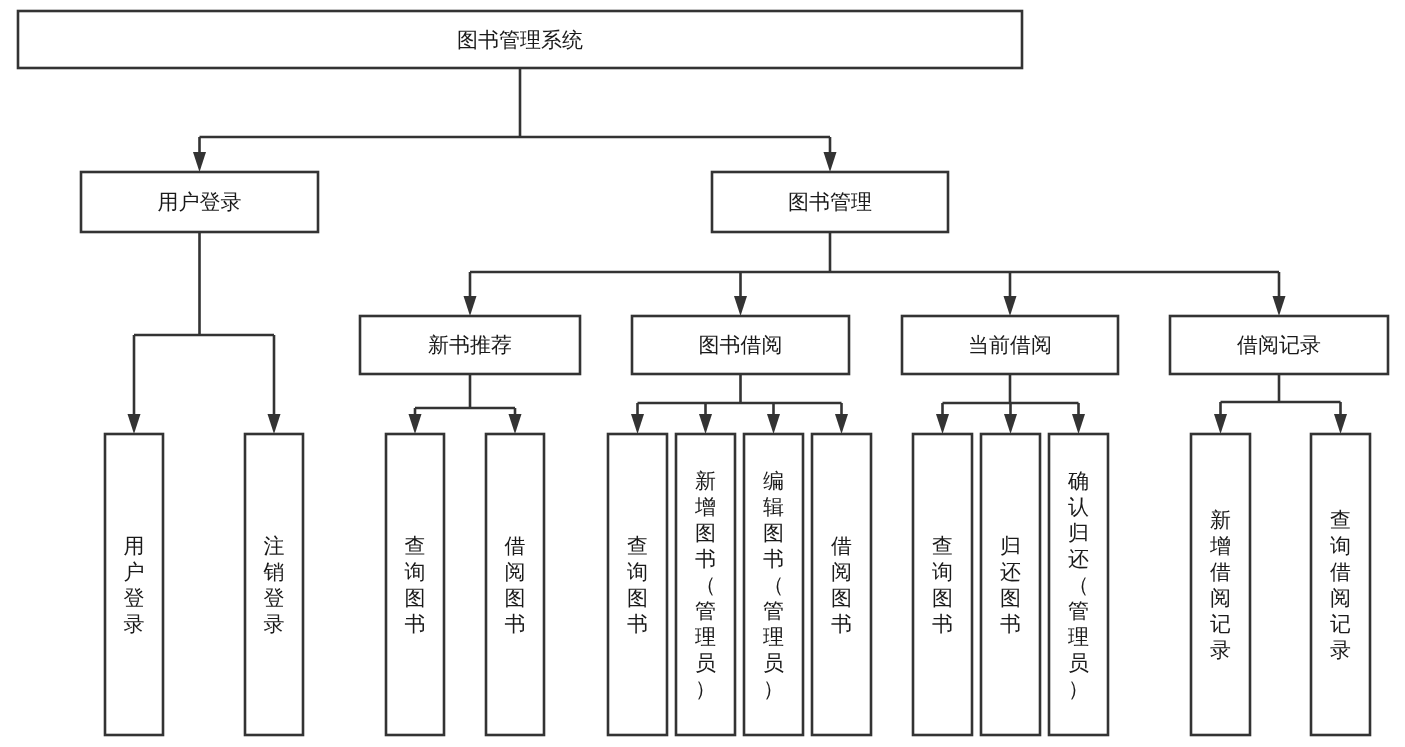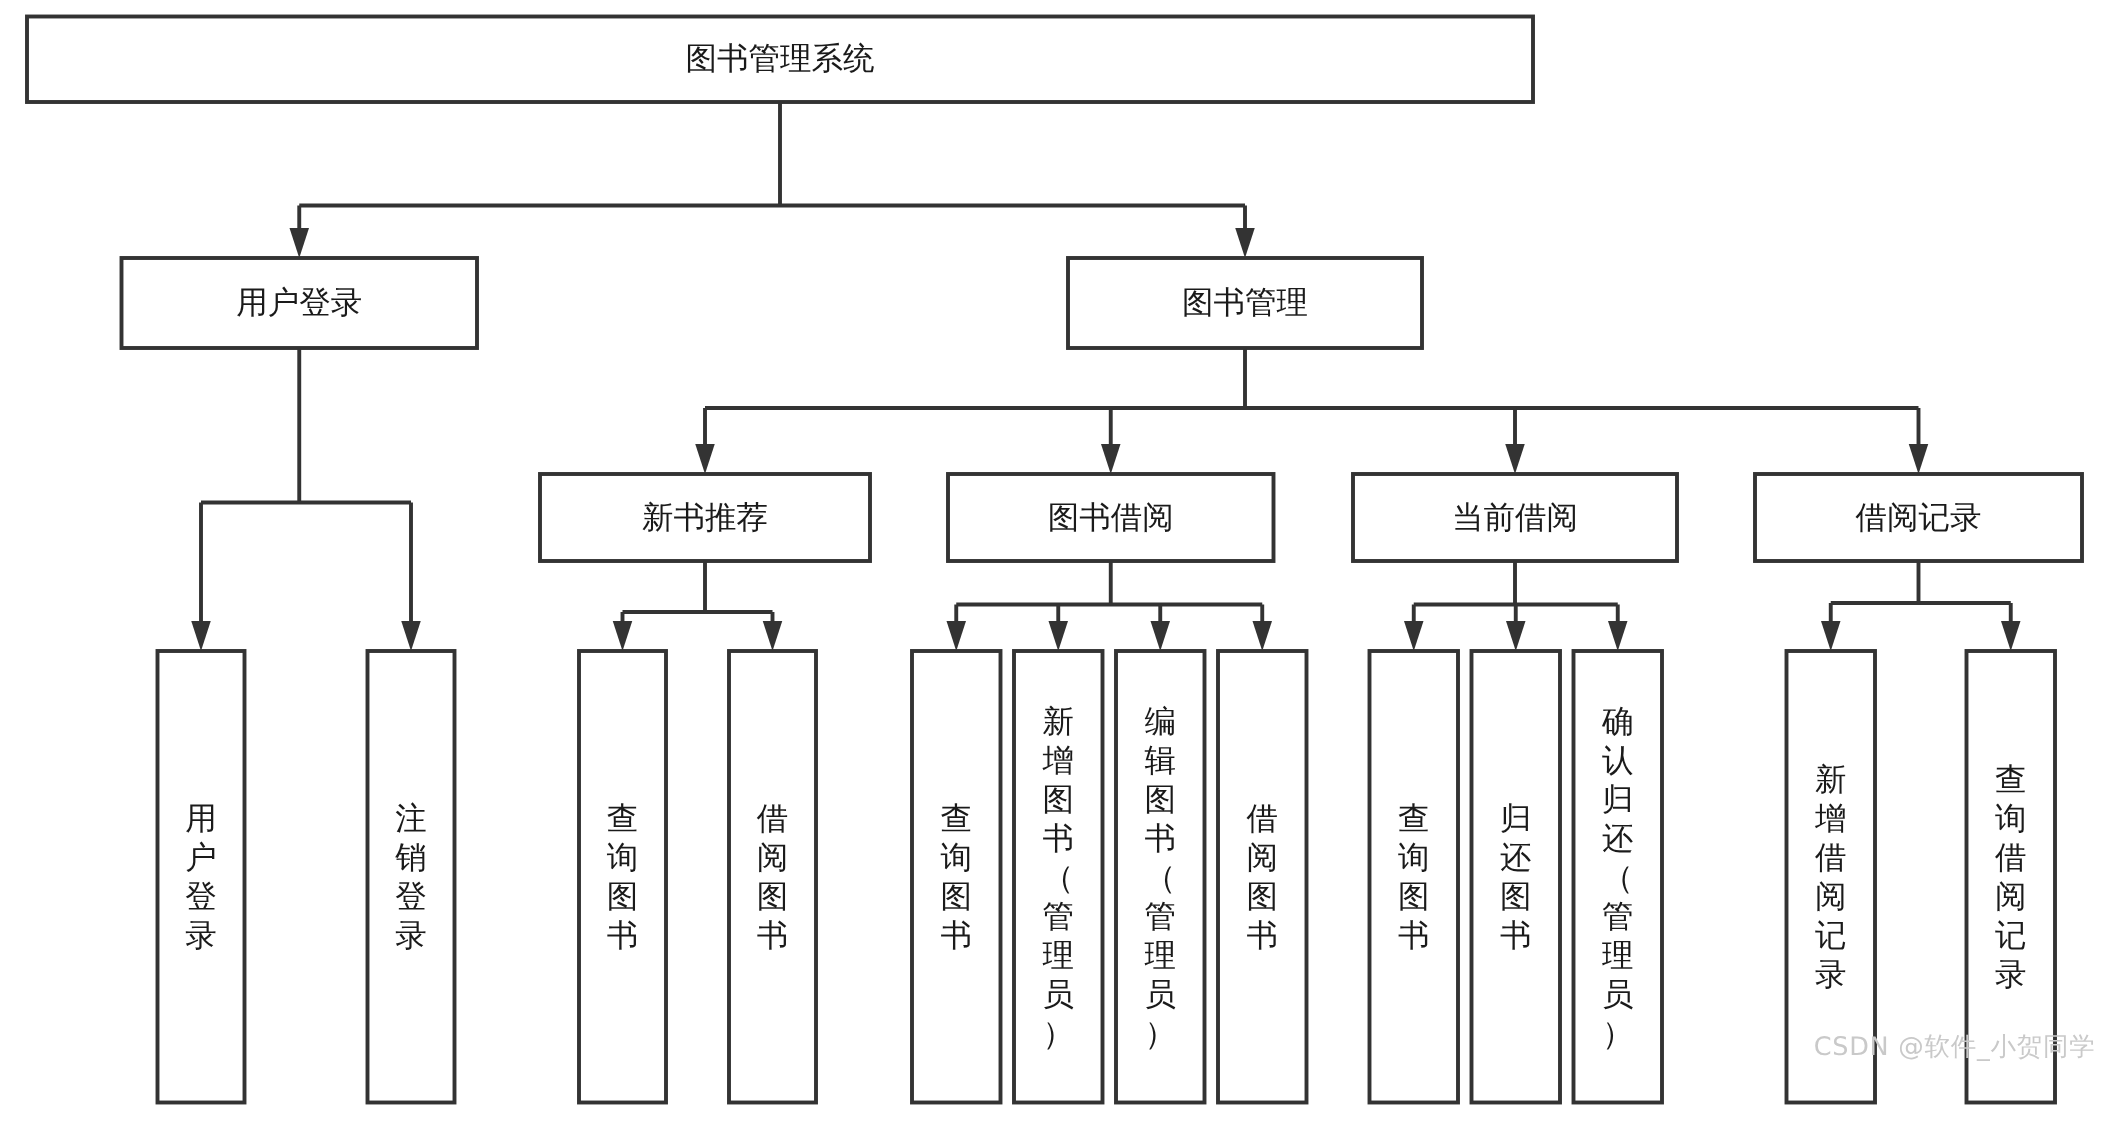--- a/index.html
+++ b/index.html
@@ -216,14 +216,13 @@
         <g>
           <rect x="1191" y="434" width="59" height="301" class="node-box"></rect>
           <text x="1220.5" y="526.78" class="node-label-v"><tspan x="1220.5" dy="0">新</tspan><tspan x="1220.5" dy="26">增</tspan><tspan x="1220.5" dy="26">借</tspan><tspan x="1220.5" dy="26">阅</tspan><tspan x="1220.5" dy="26">记</tspan><tspan x="1220.5" dy="26">录</tspan></text>
         </g>
         <g>
           <rect x="1311" y="434" width="59" height="301" class="node-box"></rect>
           <text x="1340.5" y="526.78" class="node-label-v"><tspan x="1340.5" dy="0">查</tspan><tspan x="1340.5" dy="26">询</tspan><tspan x="1340.5" dy="26">借</tspan><tspan x="1340.5" dy="26">阅</tspan><tspan x="1340.5" dy="26">记</tspan><tspan x="1340.5" dy="26">录</tspan></text>
         </g>
       </g>
   </svg>
-  <div class="watermark">CSDN @软件_小贺同学</div>
 </div>
 
 </body></html>

